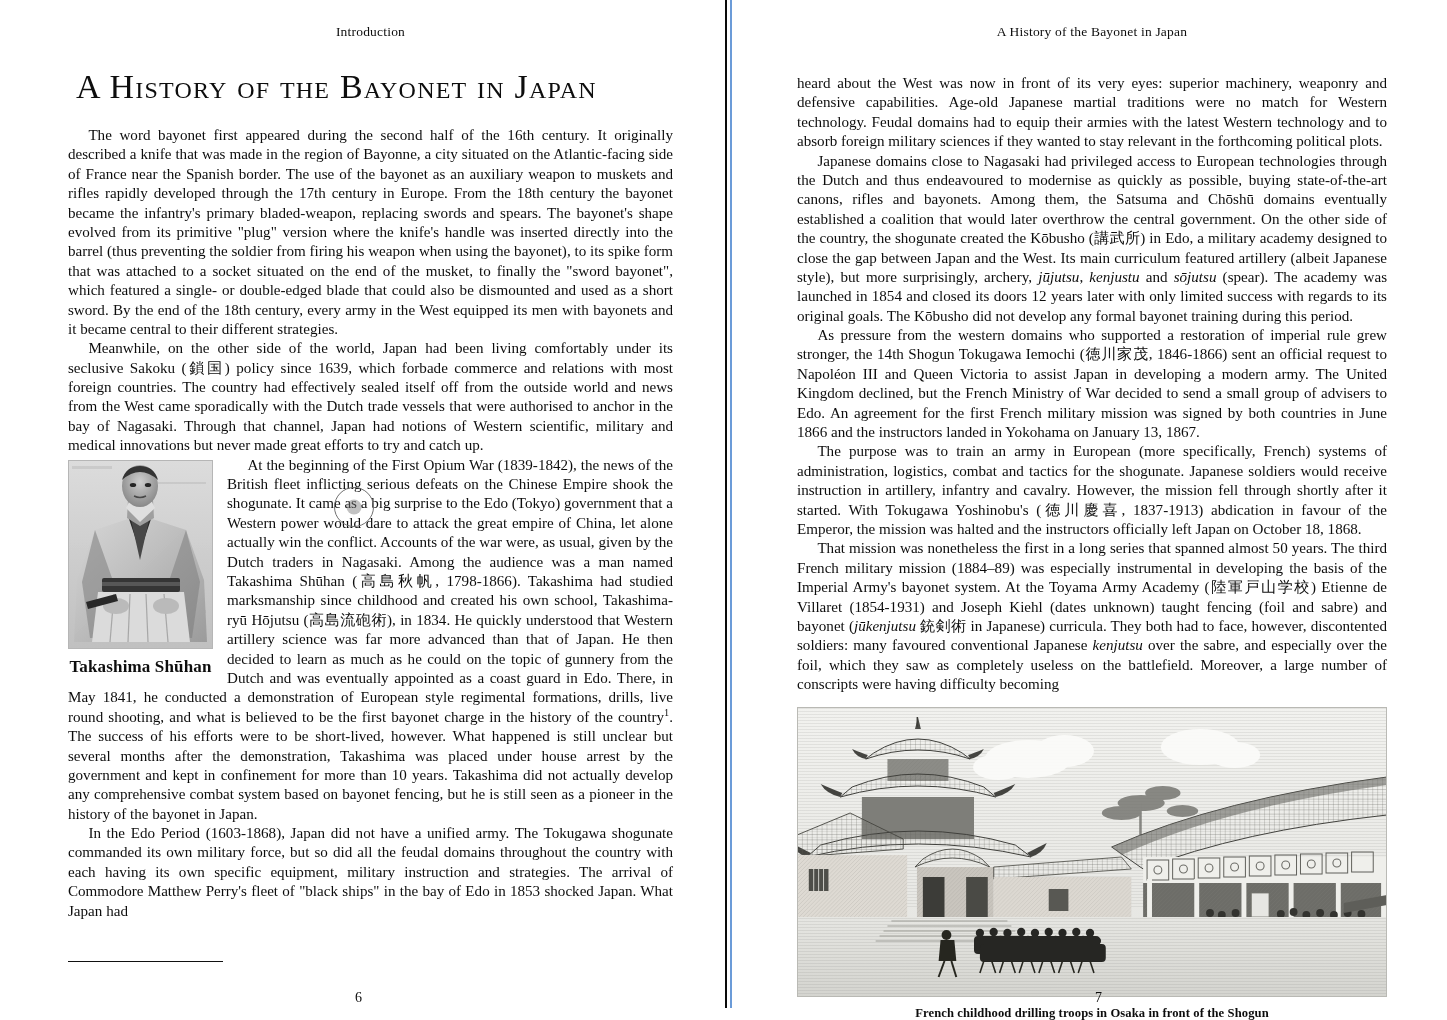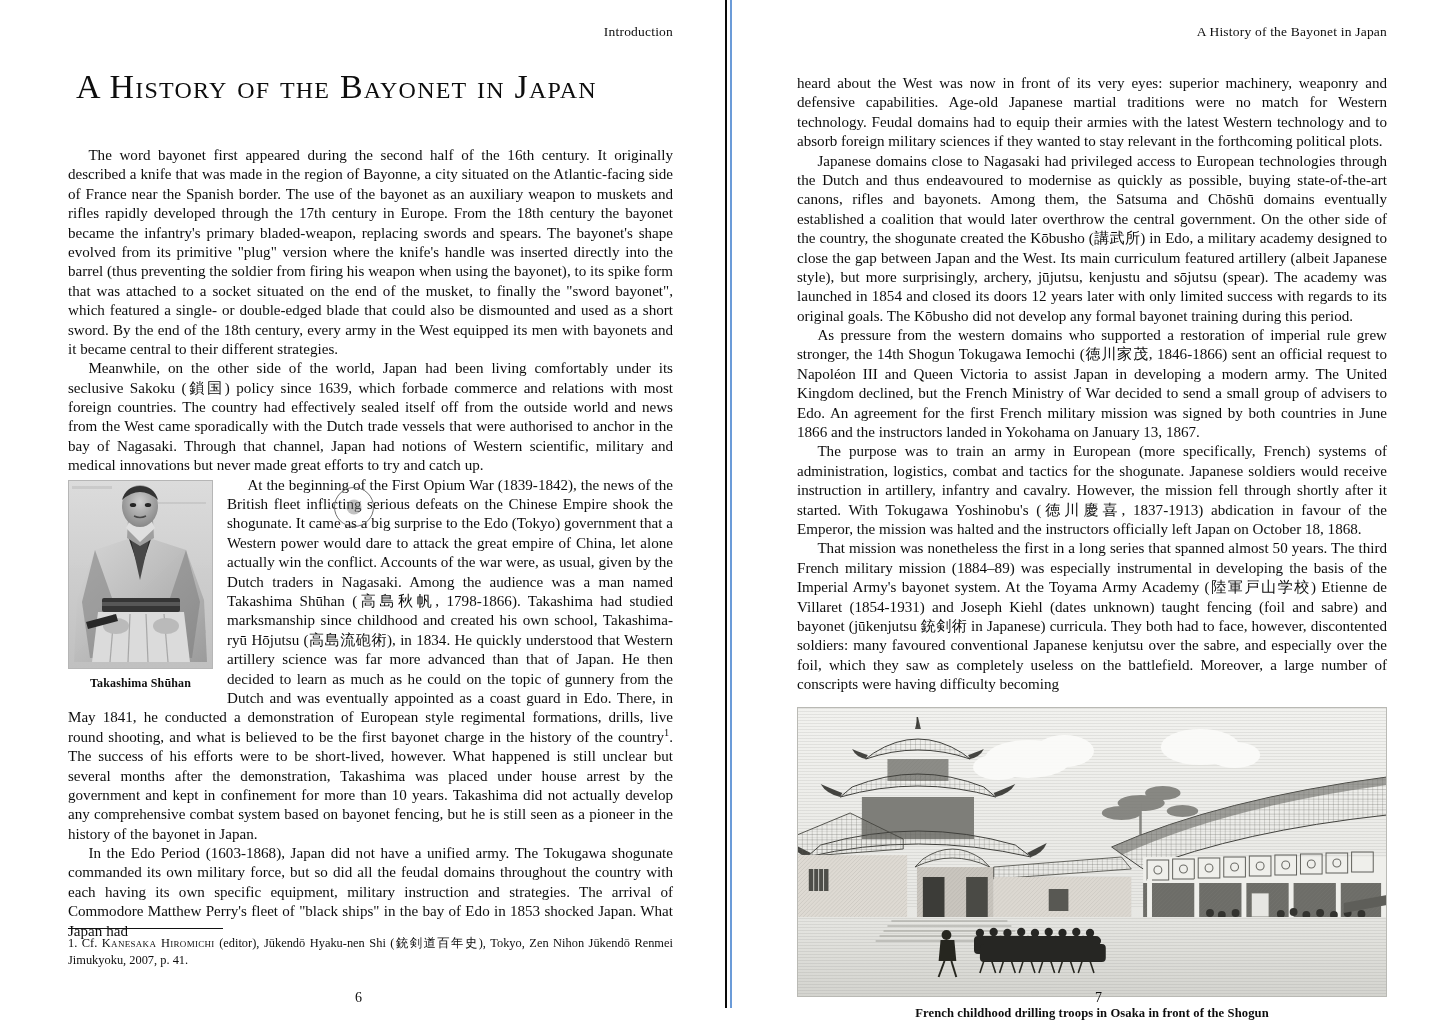--- a/index.html
+++ b/index.html
@@ -37,21 +37,21 @@
   .divider-dark {
     left: 725px;
     border-left: 2px solid #0a0a0a;
   }
   .divider-blue {
     left: 730px;
     border-left: 2px solid #6b9bd8;
   }
 
   .running-head {
-    text-align: right;
+    text-align: center;
     font-size: 13.5px;
     letter-spacing: 0.2px;
     margin: 0 0 0 0;
     height: 20px;
   }
 
   .chapter-title {
     font-size: 34px;
     font-variant: small-caps;
     letter-spacing: 1.2px;
@@ -85,21 +85,21 @@
     width: 145px;
     height: 189px;
     overflow: hidden;
     background: #cfcfcb;
     position: relative;
     filter: grayscale(1) contrast(1.05);
   }
   .portrait-frame svg { display: block; width: 100%; height: 100%; }
   .fig-caption {
     text-align: center;
-    font-size: 12px;
+    font-size: 17px;
     font-weight: bold;
     letter-spacing: 0.15px;
     margin-top: 7px;
   }
 
   .footnote-wrap {
     position: absolute;
     left: 68px;
     right: 52px;
     bottom: 52px;
@@ -108,21 +108,21 @@
     width: 155px;
     border-top: 1.4px solid #111;
     margin-bottom: 6px;
   }
   .footnote {
     font-size: 12.4px;
     line-height: 1.32;
     text-align: justify;
   }
   .sc { font-variant: small-caps; letter-spacing: 0.3px; }
-  .it { }
+  .it { font-style: italic; }
   sup.fn { font-size: 0.68em; vertical-align: super; line-height: 0; }
 
   .folio {
     position: absolute;
     bottom: 14px;
     font-size: 14px;
   }
   .folio-left  { left: 355px; }
   .folio-right { right: 345px; }
 
@@ -172,21 +172,21 @@
 <body>
 
 <div class="spread">
 
   <div class="page page-left">
 
     <div class="running-head">Introduction</div>
 
     <h1 class="chapter-title">A History of the Bayonet in Japan</h1>
 
-    <div class="body-col" style="margin-top:40px;">
+    <div class="body-col" style="margin-top:20px;">
 
       <p>The word bayonet first appeared during the second half of the 16th century. It originally described a knife that was made in the region of Bayonne, a city situated on the Atlantic-facing side of France near the Spanish border. The use of the bayonet as an auxiliary weapon to muskets and rifles rapidly developed through the 17th century in Europe. From the 18th century the bayonet became the infantry's primary bladed-weapon, replacing swords and spears. The bayonet's shape evolved from its primitive "plug" version where the knife's handle was inserted directly into the barrel (thus preventing the soldier from firing his weapon when using the bayonet), to its spike form that was attached to a socket situated on the end of the musket, to finally the "sword bayonet", which featured a single- or double-edged blade that could also be dismounted and used as a short sword. By the end of the 18th century, every army in the West equipped its men with bayonets and it became central to their different strategies.</p>
 
       <p>Meanwhile, on the other side of the world, Japan had been living comfortably under its seclusive Sakoku (鎖国) policy since 1639, which forbade commerce and relations with most foreign countries. The country had effectively sealed itself off from the outside world and news from the West came sporadically with the Dutch trade vessels that were authorised to anchor in the bay of Nagasaki. Through that channel, Japan had notions of Western scientific, military and medical innovations but never made great efforts to try and catch up.</p>
 
       <figure class="portrait-figure">
         <div class="portrait-frame">
           <svg viewBox="0 0 145 189" preserveAspectRatio="none" aria-hidden="true">
             <defs>
               <linearGradient id="pbg" x1="0" y1="0" x2="0" y2="1">
@@ -251,28 +251,20 @@
         <figcaption class="fig-caption">Takashima Shūhan</figcaption>
       </figure>
 
       <p><span>At the beginning of the First Opium War (1839-1842), the news of the British fleet inflicting serious defeats on the Chinese Empire shook the shogunate. It came as a big surprise to the Edo (Tokyo) government that a Western power would dare to attack the great empire of China, let alone actually win the conflict. Accounts of the war were, as usual, given by the Dutch traders in Nagasaki. Among the audience was a man named Takashima Shūhan (高島秋帆, 1798-1866). Takashima had studied marksmanship since childhood and created his own school, Takashima-ryū Hōjutsu (高島流砲術), in 1834. He quickly understood that Western artillery science was far more advanced than that of Japan. He then decided to learn as much as he could on the topic of gunnery from the Dutch and was eventually appointed as a coast guard in Edo. There, in May 1841, he conducted a demonstration of European style regimental formations, drills, live round shooting, and what is believed to be the first bayonet charge in the history of the country</span><sup class="fn">1</sup><span>. The success of his efforts were to be short-lived, however. What happened is still unclear but several months after the demonstration, Takashima was placed under house arrest by the government and kept in confinement for more than 10 years. Takashima did not actually develop any comprehensive combat system based on bayonet fencing, but he is still seen as a pioneer in the history of the bayonet in Japan.</span></p>
 
       <p>In the Edo Period (1603-1868), Japan did not have a unified army. The Tokugawa shogunate commanded its own military force, but so did all the feudal domains throughout the country with each having its own specific equipment, military instruction and strategies. The arrival of Commodore Matthew Perry's fleet of "black ships" in the bay of Edo in 1853 shocked Japan. What Japan had</p>
     </div>
 
     <div class="footnote-wrap">
       <div class="footnote-rule"></div>
-      <div class="footnote"><span>1.</span>
-        <span>Cf.</span>
-        <span class="sc">Kanesaka Hiromichi</span>
-        <span>(editor),</span>
-        <span class="it">Jūkendō Hyaku-nen Shi</span>
-        <span>(銃剣道百年史),</span>
-        <span>Tokyo, Zen Nihon Jūkendō Renmei Jimukyoku, 2007, p. 41.</span>
-      </div>
     </div>
 
     <div class="folio folio-left">6</div>
   </div>
 
   <div class="page page-right">
 
     <div class="running-head">A History of the Bayonet in Japan</div>
 
     <div class="body-col" style="margin-top:30px;">

